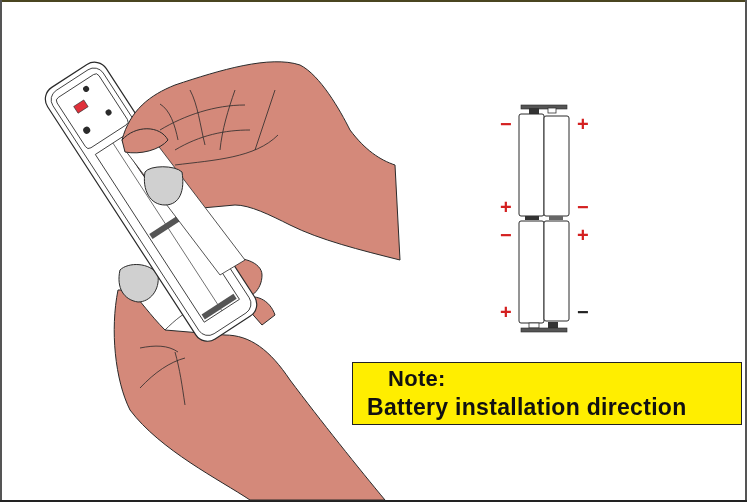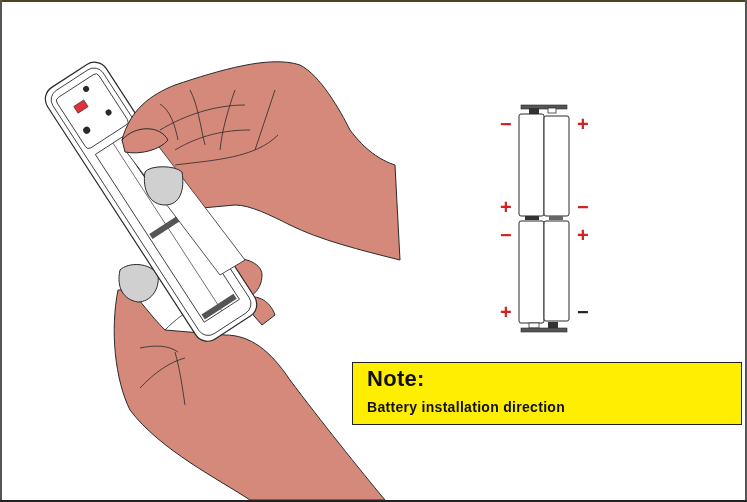--- a/index.html
+++ b/index.html
@@ -8,22 +8,22 @@
   .topbar { position: absolute; left: 0; top: 0; width: 747px; height: 2px; background: #4a4520; }
   .lborder { position: absolute; left: 0; top: 0; width: 2px; height: 502px; background: #555; }
   .rborder { position: absolute; right: 0; top: 0; width: 2px; height: 502px; background: #555; }
   .bborder { position: absolute; left: 0; bottom: 0; width: 747px; height: 2px; background: #222; }
   svg.art { position: absolute; left: 0; top: 0; }
   .note {
     position: absolute; left: 352px; top: 362px; width: 390px; height: 63px;
     background: #ffee00; border: 1px solid #222; box-sizing: border-box;
     padding: 2px 0 0 14px; color: #111;
   }
-  .note .l1 { font-size: 22px; font-weight: bold; line-height: 28px; letter-spacing: 0.3px; }
-  .note .l2 { font-size: 14px; font-weight: bold; line-height: 28px; letter-spacing: 0.3px; }
+  .note .l1 { font-size: 22px; font-weight: bold; line-height: 28px; letter-spacing: 0.3px; margin-left: 21px; }
+  .note .l2 { font-size: 23px; font-weight: bold; line-height: 28px; letter-spacing: 0.3px; }
   .sign { position: absolute; font-size: 20px; font-weight: bold; line-height: 14px; }
 </style>
 </head>
 <body>
 
 <div class="frame">
   <div class="topbar"></div>
   <div class="lborder"></div>
   <div class="rborder"></div>
   <div class="bborder"></div>

